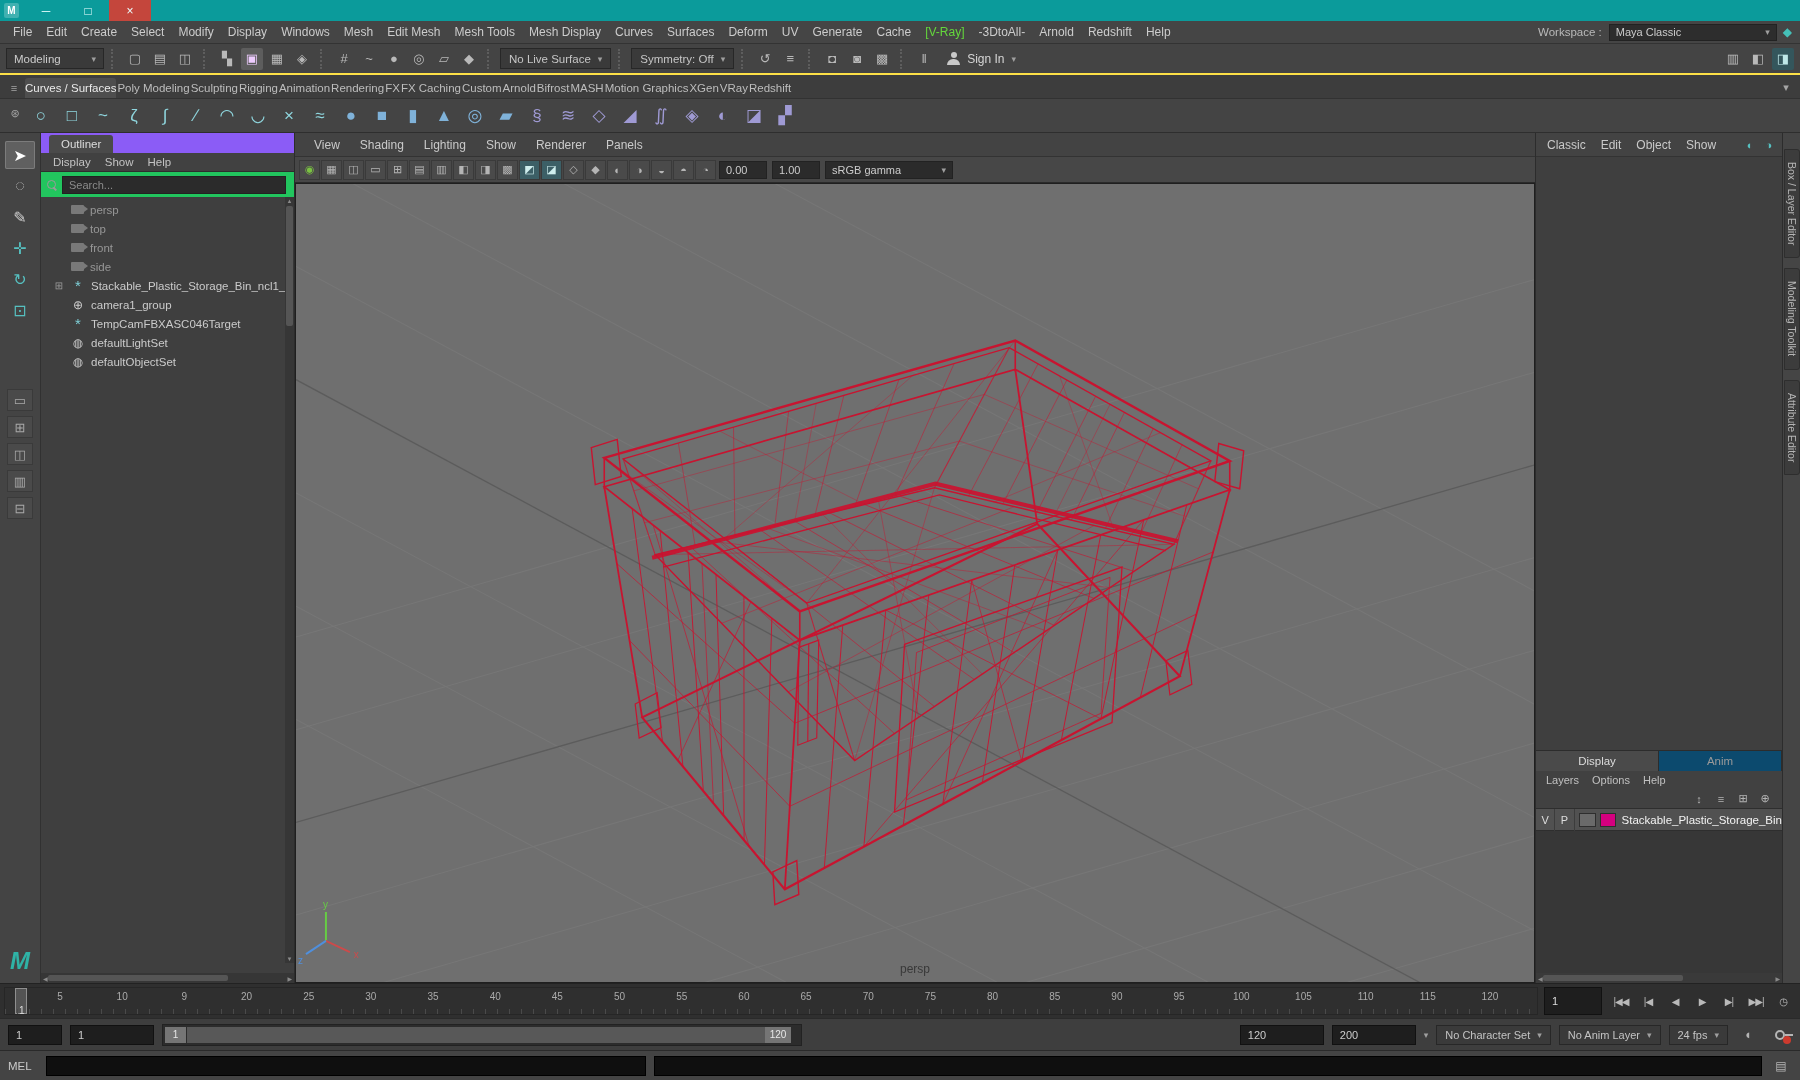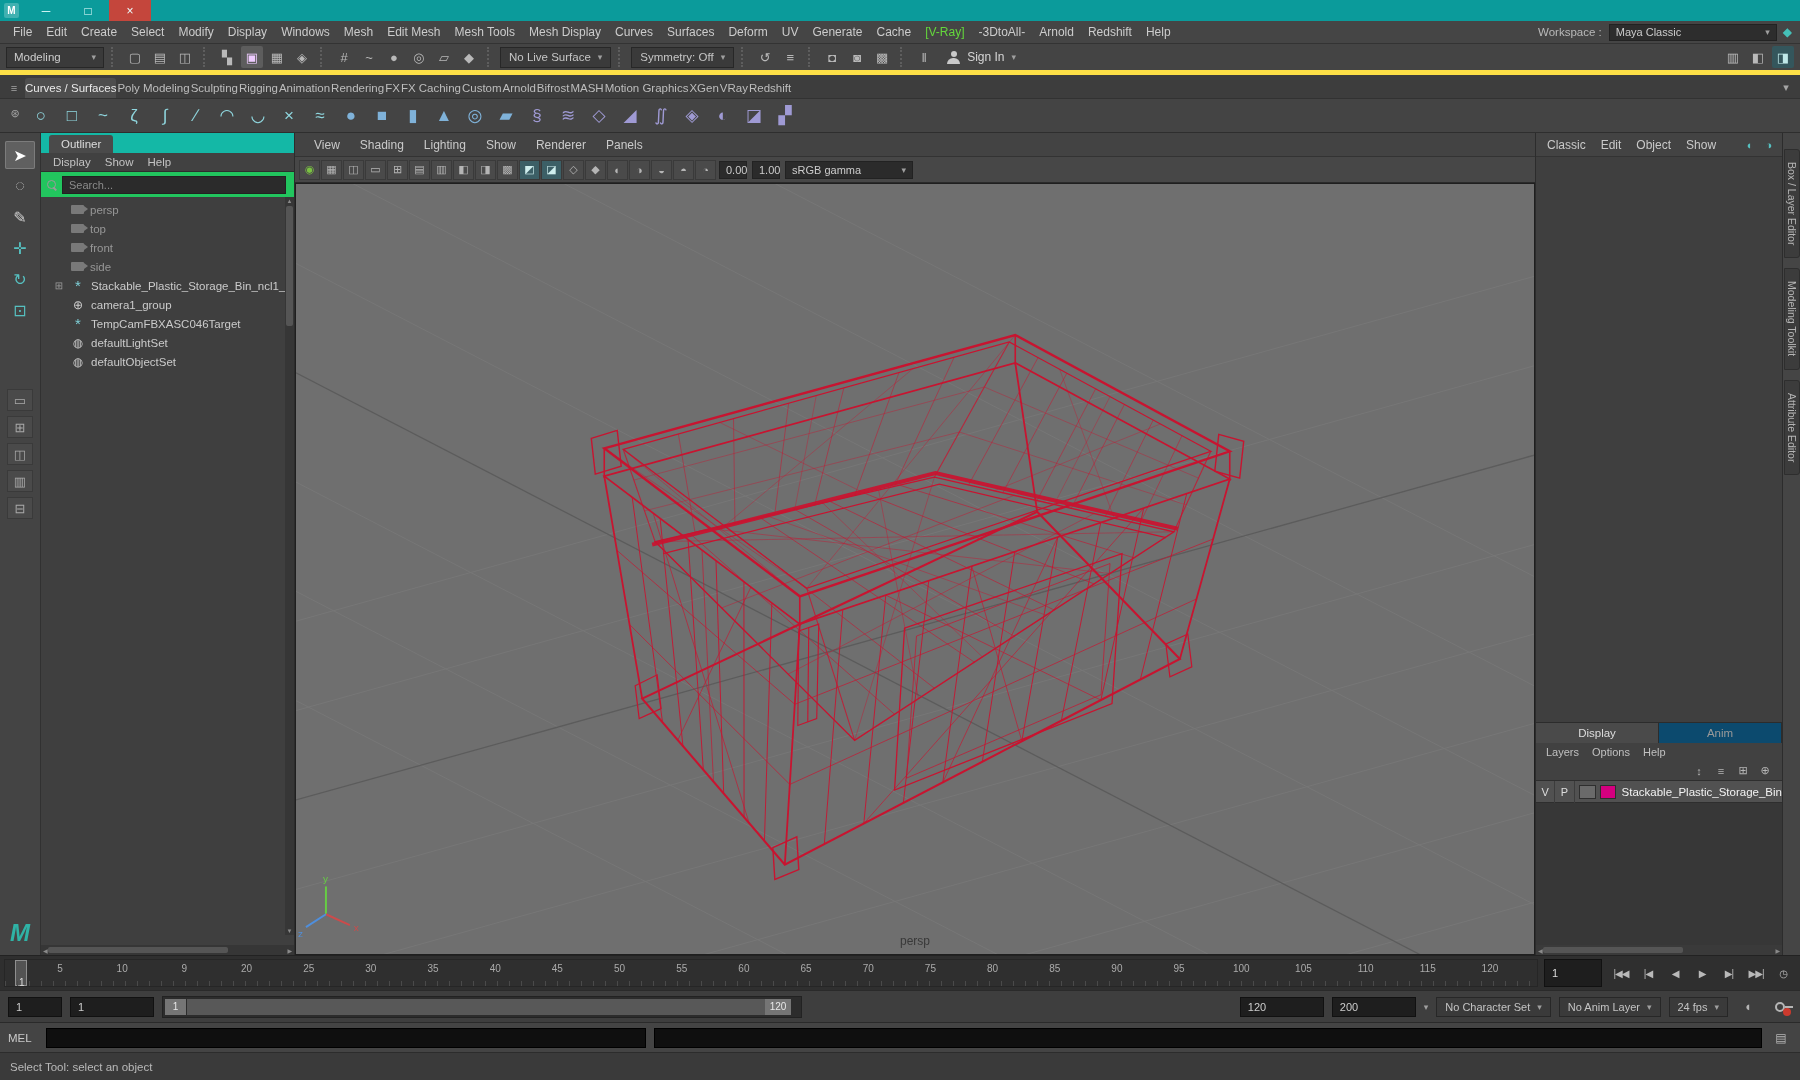--- a/index.html
+++ b/index.html
@@ -15,21 +15,21 @@
 
 .menubar{height:23px;background:#454545;border-bottom:1px solid #333;display:flex;align-items:center;padding:0 6px;flex:0 0 auto}
 .mi{padding:2px 7px;color:#ccc;font-size:12px;white-space:nowrap}
 [data-name="menu-item-vray"]{color:#64d83c}
 .mb-spacer{flex:1}
 .ws-label{color:#b9b9b9;margin-right:7px;font-size:11.5px}
 .ws-dd{width:168px;height:17px;background:#2d2d2d;border:1px solid #222;display:flex;align-items:center;justify-content:space-between;padding:0 6px;font-size:11px;color:#ccc;margin-right:6px}
 .ws-ic{color:#45c0b8;font-size:12px;margin-right:2px}
 .caret{font-size:9px;color:#9f9f9f}
 
-.statusline{height:31px;background:#444;border-bottom:5px solid #fde047;display:flex;align-items:center;padding:0 6px;gap:3px;flex:0 0 auto}
+.statusline{height:31px;background:#444;border-bottom:2px solid #fde047;display:flex;align-items:center;padding:0 6px;gap:3px;flex:0 0 auto}
 .mode-dd{width:98px;height:21px;background:#3a3a3a;border:1px solid #272727;display:flex;align-items:center;justify-content:space-between;padding:0 7px;font-size:11.5px;flex:0 0 auto}
 .sl-sep{width:6px;height:20px;border-left:2px dotted #5e5e5e;margin:0 4px;flex:0 0 auto}
 .sl-icon{width:22px;height:22px;display:flex;align-items:center;justify-content:center;font-size:13px;color:#b9b9b9;border-radius:2px;flex:0 0 auto}
 .sl-icon.active{background:#5d5d5d;color:#ecf}
 .sl-icon.hl{background:#34565c;color:#bfe8e8}
 .sl-dd{height:21px;background:#3a3a3a;border:1px solid #272727;display:flex;align-items:center;gap:7px;padding:0 8px;font-size:11.5px;color:#c6c6c6;flex:0 0 auto}
 .signin{display:flex;align-items:center;gap:7px;padding:0 9px;height:22px;font-size:12px;color:#d5d5d5;flex:0 0 auto}
 .avatar{width:13px;height:13px;position:relative}
 .avatar::before{content:"";position:absolute;left:3.5px;top:0;width:6px;height:6px;border-radius:50%;background:#c9c9c9}
 .avatar::after{content:"";position:absolute;left:0;bottom:0;width:13px;height:6px;border-radius:6px 6px 0 0;background:#c9c9c9}
@@ -49,21 +49,21 @@
 .main{flex:1;display:flex;min-height:0}
 .toolbox{width:41px;background:#444;border-right:1px solid #313131;display:flex;flex-direction:column;align-items:center;padding-top:8px;gap:3px;flex:0 0 auto}
 .tool{width:30px;height:28px;display:flex;align-items:center;justify-content:center;font-size:16px;color:#cfcfcf;border-radius:2px}
 .tool.active{background:#606060;box-shadow:inset 0 0 0 1px #7c7c7c;color:#fff}
 .tool.teal{color:#56c0c0}
 .tb-gap{height:58px}
 .layout-btn{width:26px;height:22px;font-size:13px;color:#a9a9a9;display:flex;align-items:center;justify-content:center;border:1px solid #3a3a3a;background:#4a4a4a;margin:1px 0}
 .maya-logo{margin-top:auto;margin-bottom:8px;font-size:24px;font-weight:bold;color:#2fb3a6;font-style:italic}
 
 .outliner{width:254px;background:#3f3f3f;border-right:1px solid #2c2c2c;display:flex;flex-direction:column;flex:0 0 auto}
-.ol-tabrow{height:20px;background:#14b8a6;display:flex;align-items:flex-end;padding-left:8px}
+.ol-tabrow{height:20px;background:#8b5cf6;display:flex;align-items:flex-end;padding-left:8px}
 .ol-tab{background:#4a4a4a;padding:3px 12px;font-size:11.5px;color:#ddd;border-radius:3px 3px 0 0}
 .ol-menus{height:19px;display:flex;gap:2px;padding:0 6px;align-items:center;background:#414141;border-bottom:1px solid #2e2e2e}
 .ol-menu{font-size:11.5px;color:#c3c3c3;padding:0 6px}
 .ol-searchrow{height:25px;display:flex;align-items:center;padding:2px 8px 2px 6px;gap:5px;background:#22c55e}
 .magnifier{width:10px;height:10px;position:relative;flex:0 0 auto}
 .magnifier::before{content:"";position:absolute;left:0;top:0;width:7px;height:7px;border:1.5px solid #9a9a9a;border-radius:50%}
 .magnifier::after{content:"";position:absolute;right:0;bottom:0;width:4px;height:1.5px;background:#9a9a9a;transform:rotate(45deg)}
 .ol-search{flex:1;height:18px;background:#2b2b2b;border:1px solid #222;color:#bbb;font-size:11px;padding:0 6px;outline:none}
 .ol-search::placeholder{color:#8b8b8b}
 .ol-tree{flex:1;position:relative;overflow:hidden;background:#3f3f3f;padding-top:3px}
@@ -83,21 +83,21 @@
 .ol-hthumb{height:6px;flex:0 0 180px;background:#555;border-radius:2px}
 .ol-hfill{flex:1}
 
 .viewport{flex:1;display:flex;flex-direction:column;min-width:0;background:#444;border-right:1px solid #2c2c2c}
 .vp-menus{height:24px;display:flex;align-items:center;padding:0 10px;gap:2px;background:#434343;border-bottom:1px solid #333}
 .vp-menu{font-size:12px;color:#cacaca;padding:0 9px}
 .vp-toolbar{height:26px;display:flex;align-items:center;padding:0 4px;gap:1px;background:#474747;border-bottom:1px solid #2a2a2a}
 .vp-ic{width:21px;height:20px;display:flex;align-items:center;justify-content:center;font-size:11px;color:#b5b5b5;border:1px solid #3a3a3a;background:#4a4a4a;flex:0 0 auto}
 .vp-ic.green{color:#7ac142}
 .vp-ic.on{background:#3c5f66;color:#cfeeee}
-.vp-field{width:28px;height:18px;background:#2b2b2b;border:1px solid #222;font-size:11px;color:#ccc;display:flex;align-items:center;padding:0 6px;margin:0 2px;flex:0 0 auto}
+.vp-field{width:48px;height:18px;background:#2b2b2b;border:1px solid #222;font-size:11px;color:#ccc;display:flex;align-items:center;padding:0 6px;margin:0 2px;flex:0 0 auto}
 .vp-dd{width:128px;height:18px;background:#2b2b2b;border:1px solid #222;font-size:11px;color:#ccc;display:flex;align-items:center;justify-content:space-between;padding:0 6px;margin:0 2px;flex:0 0 auto}
 .vp-canvas{flex:1;position:relative;background:#6f6f6f;border:1px solid #1f1f1f;overflow:hidden}
 .canvas-svg{position:absolute;inset:0;width:100%;height:100%}
 .persp-label{position:absolute;left:50%;bottom:6px;transform:translateX(-50%);color:#393939;font-size:12px}
 
 .rightpanel{width:247px;background:#3f3f3f;display:flex;flex-direction:column;border-right:1px solid #2c2c2c;flex:0 0 auto}
 .rp-menus{height:24px;display:flex;align-items:center;gap:1px;padding:0 4px;background:#434343;border-bottom:1px solid #333}
 .rp-menu{font-size:12px;color:#cacaca;padding:0 7px}
 .rp-sp{flex:1}
 .rp-ic{width:18px;text-align:center;color:#56c0c0;font-size:11px}
@@ -674,17 +674,14 @@
     </div>
   </div>
 
   <div class="cmdline" data-name="command-line">
     <span class="cmd-label" data-name="command-language-label">MEL</span>
     <div class="cmd-input" data-name="command-input"></div>
     <div class="cmd-output" data-name="command-output"></div>
     <div class="cmd-ic" data-name="script-editor-icon">▤</div>
   </div>
 
-  <div class="helpline" data-name="help-line">
-    <span data-name="help-text">Select Tool: select an object</span>
-  </div>
 
 </div>
 
 </body></html>

